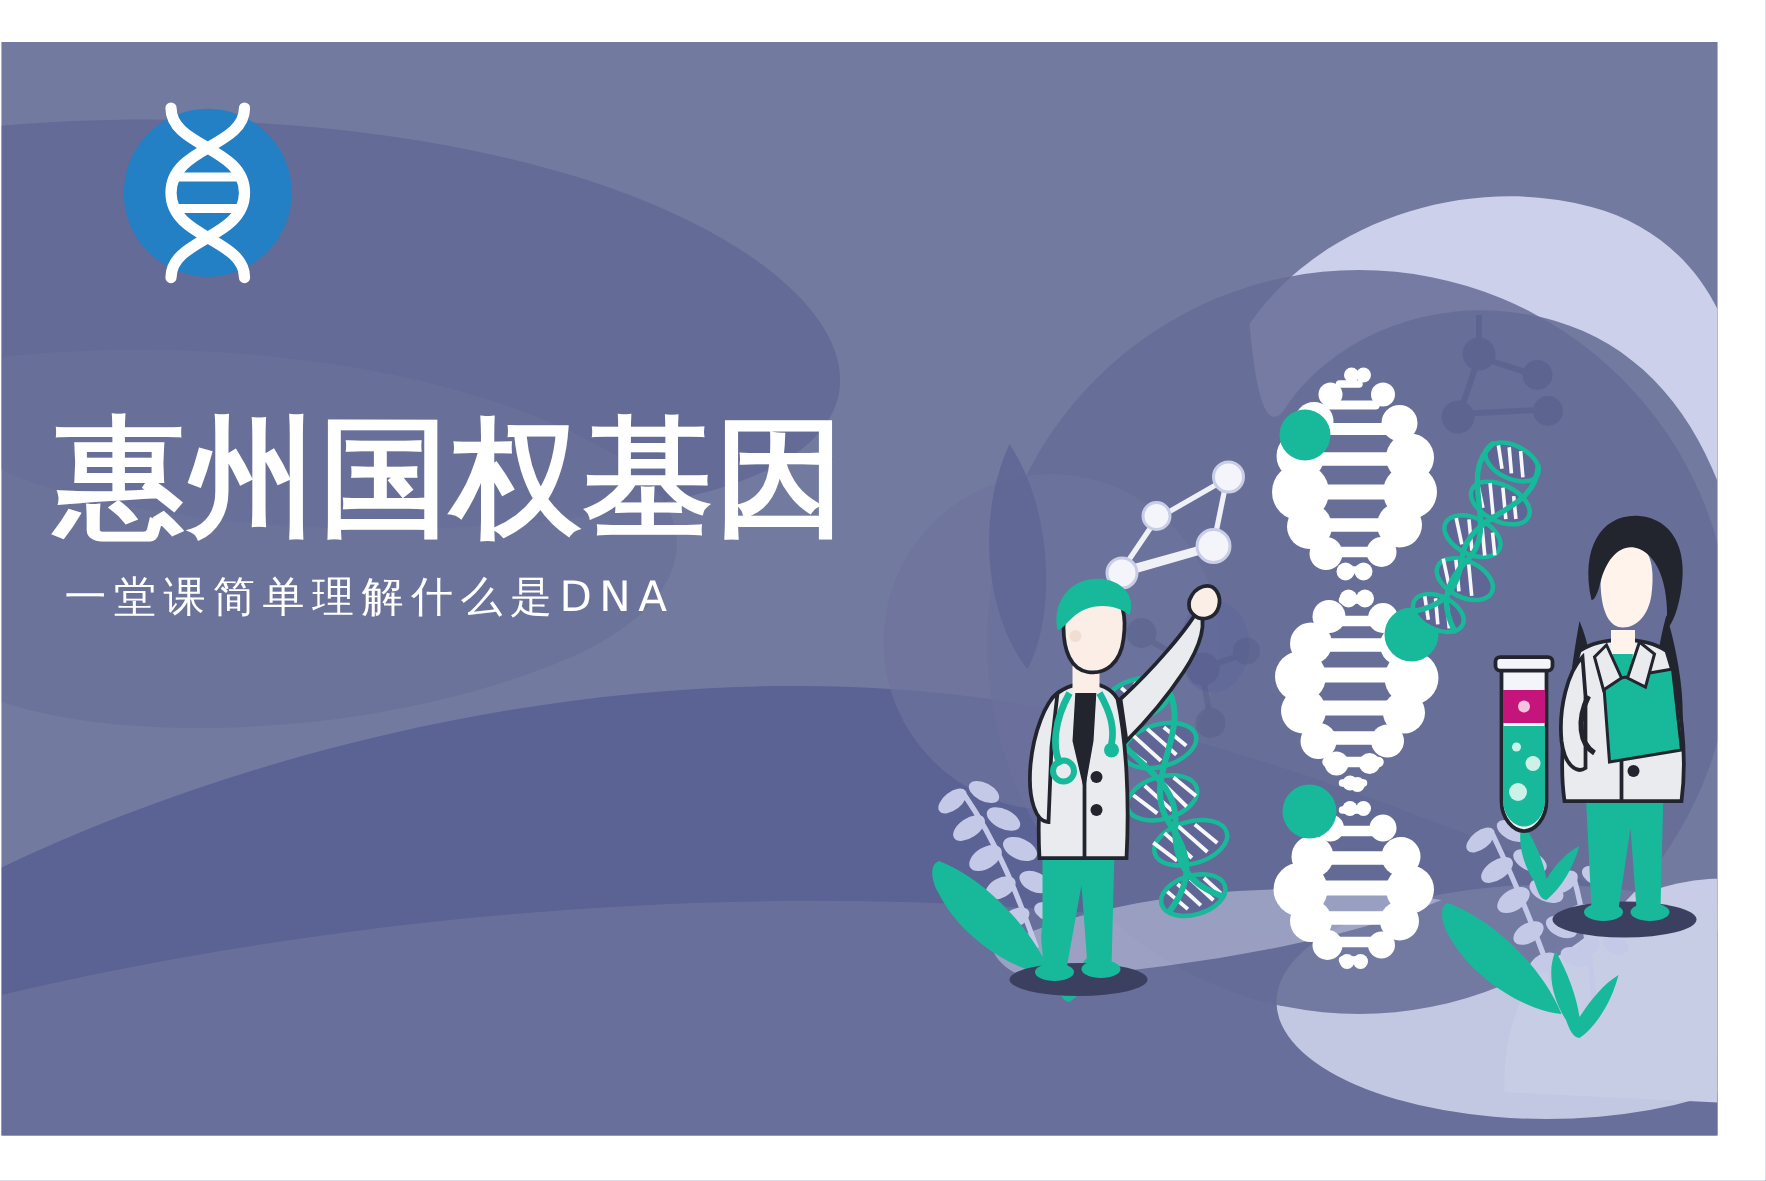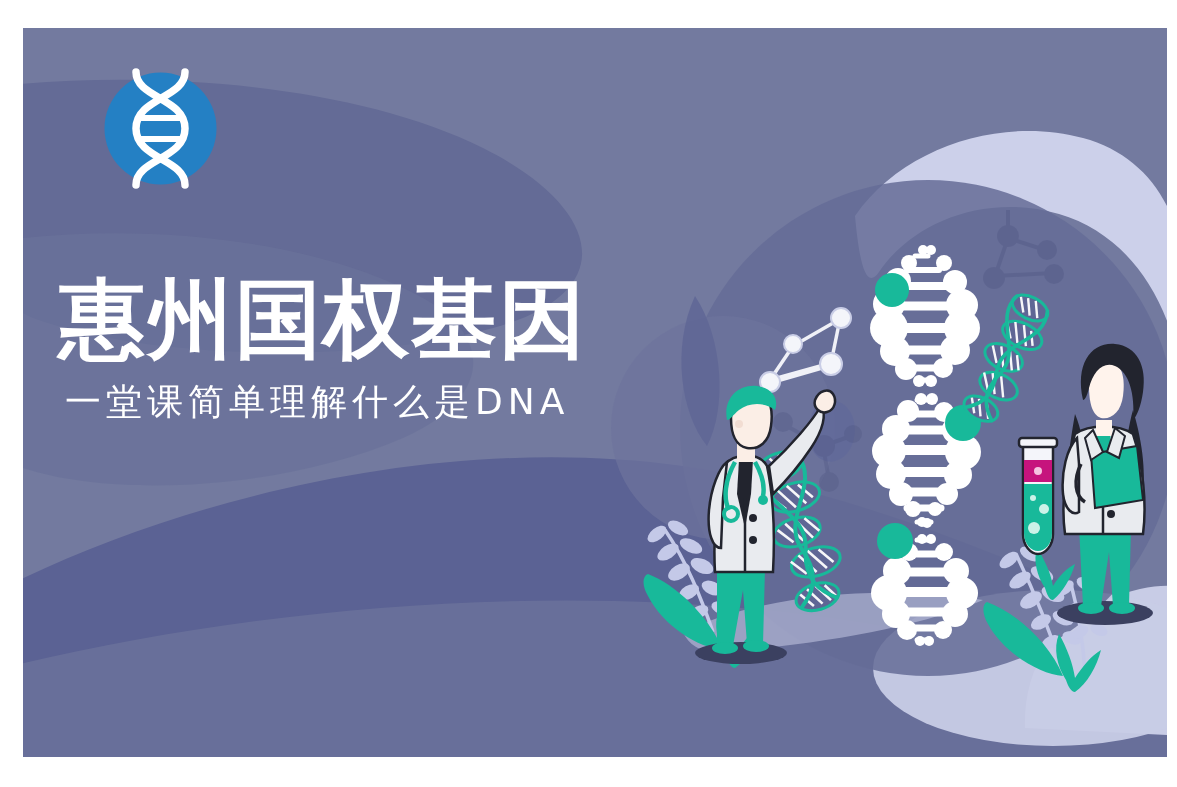--- a/index.html
+++ b/index.html
@@ -1,20 +1,20 @@
 <!DOCTYPE html>
 <html><head>
 <meta charset="utf-8">
 <style>
   html,body{margin:0;padding:0;background:#ffffff;}
   body{width:1177px;height:787px;overflow:hidden;font-family:"Liberation Sans","DejaVu Sans",sans-serif;}
 
   #poster{
     position:absolute;
-    left:23px; top:28px;
+    left:1px; top:28px;
     width:1144px; height:729px;
     background:#737a9f;
     overflow:hidden;
   }
 
   
   .bg-layer{position:absolute;inset:0;overflow:hidden;}
   .bg-svg{position:absolute;left:0;top:0;width:1144px;height:729px;display:block;}
 
   
@@ -35,21 +35,21 @@
     font-size:86px;
     line-height:1.0;
     font-weight:700;
     color:#ffffff;
     letter-spacing:2px;
     white-space:nowrap;
     margin:0;
   }
   #subtitle{
     font-family:"DejaVu Sans","Liberation Sans",sans-serif;
-    font-size:36px;
+    font-size:28px;
     line-height:1.0;
     font-weight:500;
     color:#ffffff;
     letter-spacing:5px;
     white-space:nowrap;
     margin:22px 0 0 6px;
   }
   #illus{position:absolute;left:0;top:0;width:1144px;height:729px;}
 </style>
 </head>

